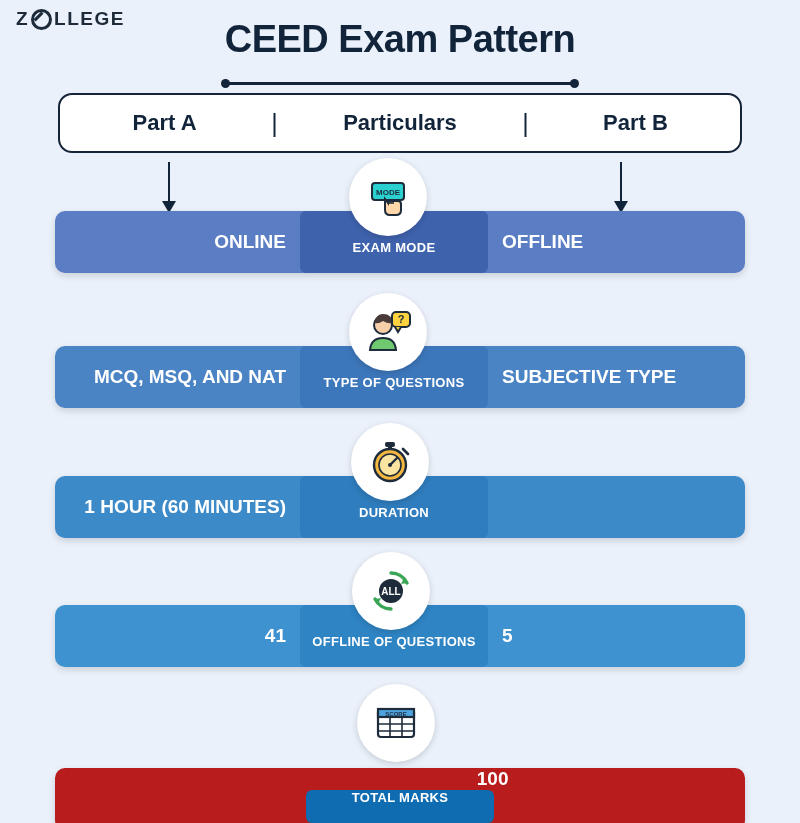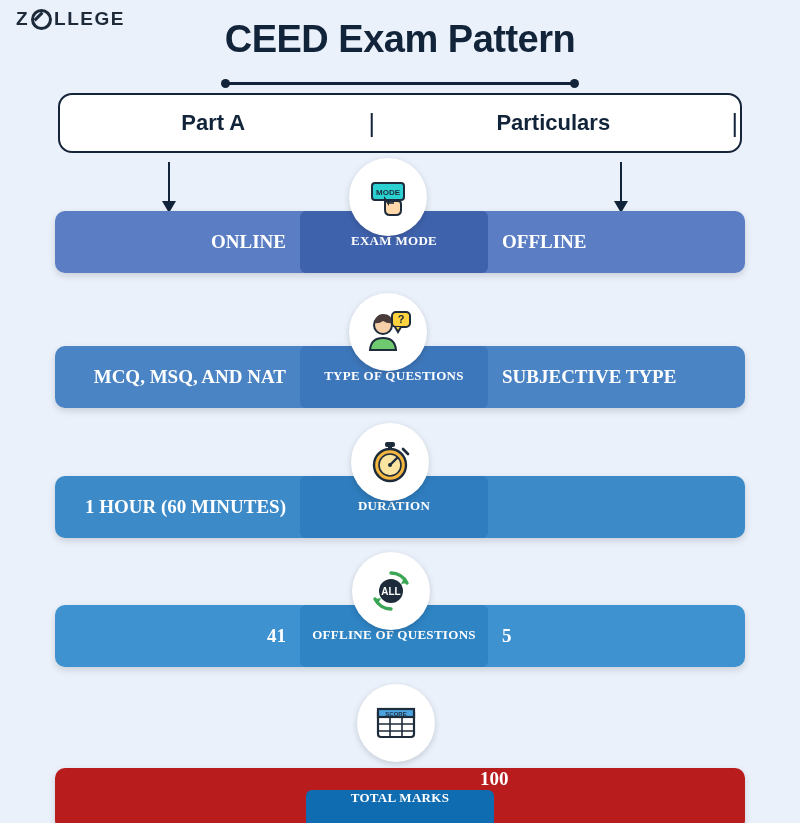--- a/index.html
+++ b/index.html
@@ -137,41 +137,40 @@
     position: absolute;
     left: 55px;
     width: 690px;
     height: 62px;
     border-radius: 10px;
     box-shadow: 0 3px 7px rgba(0,0,0,0.14);
     display: flex;
     align-items: center;
     box-sizing: border-box;
     overflow: visible;
-    font-family: Liberation Serif, serif;
   }
   .row .left-cell,
   .row .right-cell {
     font-size: 19px;
     font-weight: bold;
     color: #ffffff;
     box-sizing: border-box;
   }
   .row .left-cell {
     width: 245px;
     text-align: right;
     padding-right: 14px;
   }
   .row .mid-cell {
     width: 188px;
     height: 100%;
     display: flex;
     align-items: flex-end;
     justify-content: center;
-    padding-bottom: 24px;
+    padding-bottom: 18px;
     box-sizing: border-box;
     font-size: 13px;
     font-weight: bold;
     letter-spacing: 0.3px;
     color: #ffffff;
     position: relative;
   }
   .row .right-cell {
     flex: 1;
     text-align: left;
@@ -224,20 +223,21 @@
     <span>CEED Exam Pattern</span>
     <span class="title-rule"></span>
   </div>
 </div>
 
 <div class="header-bar">
   <div class="header-cell">Part A</div>
   <div class="header-sep">|</div>
   <div class="header-cell mid">Particulars</div>
   <div class="header-sep">|</div>
+  <div class="header-cell">Part B</div>
 </div>
 
 <div class="arrow arrow-a"></div>
 <div class="arrow arrow-b"></div>
 
 <div class="row row-1">
   <div class="left-cell">ONLINE</div>
   <div class="mid-cell">EXAM MODE</div>
   <div class="right-cell">OFFLINE</div>
 </div>

